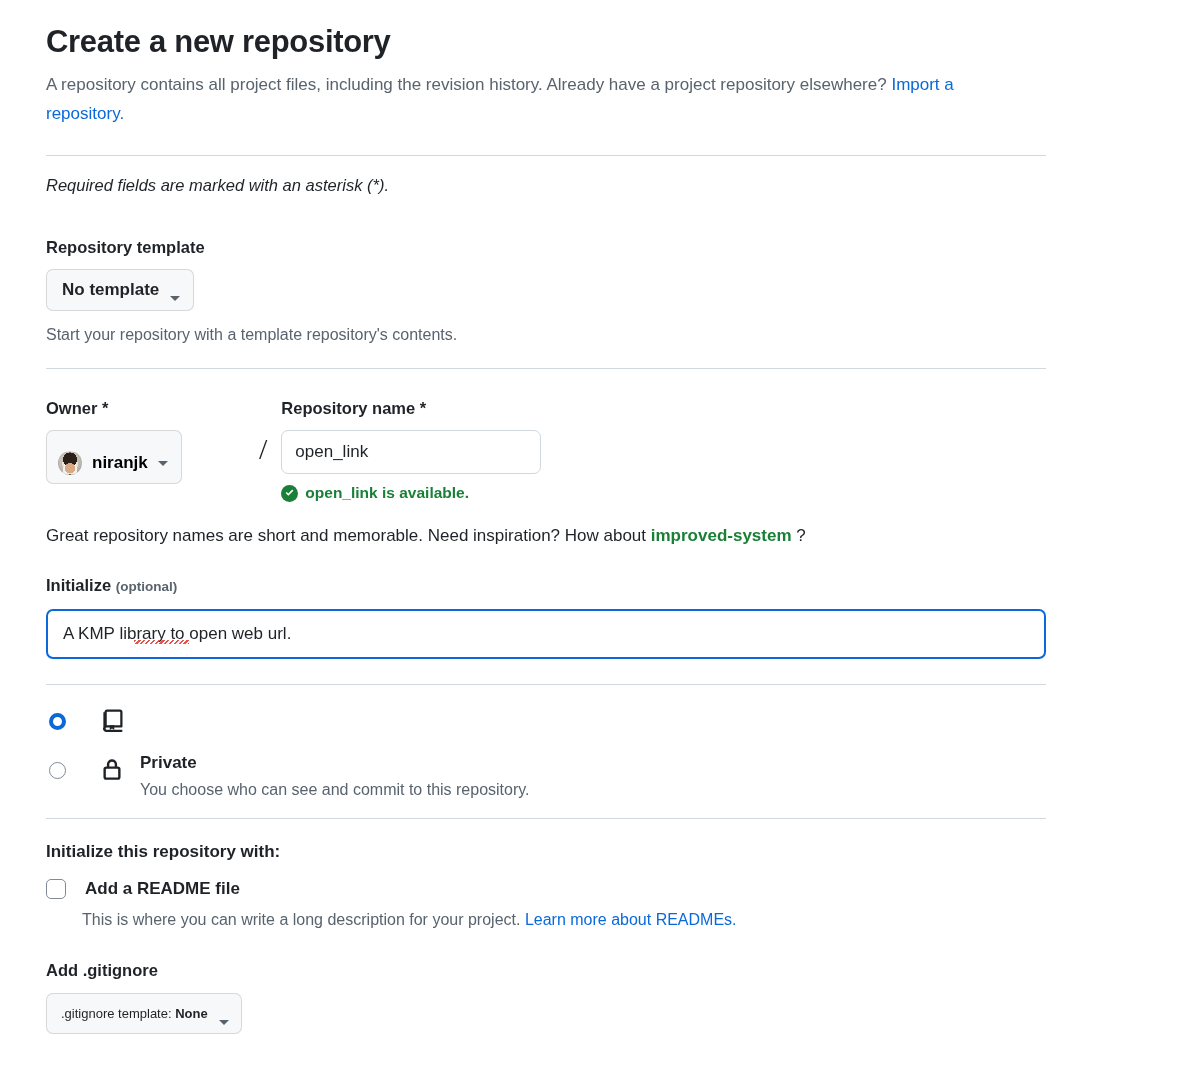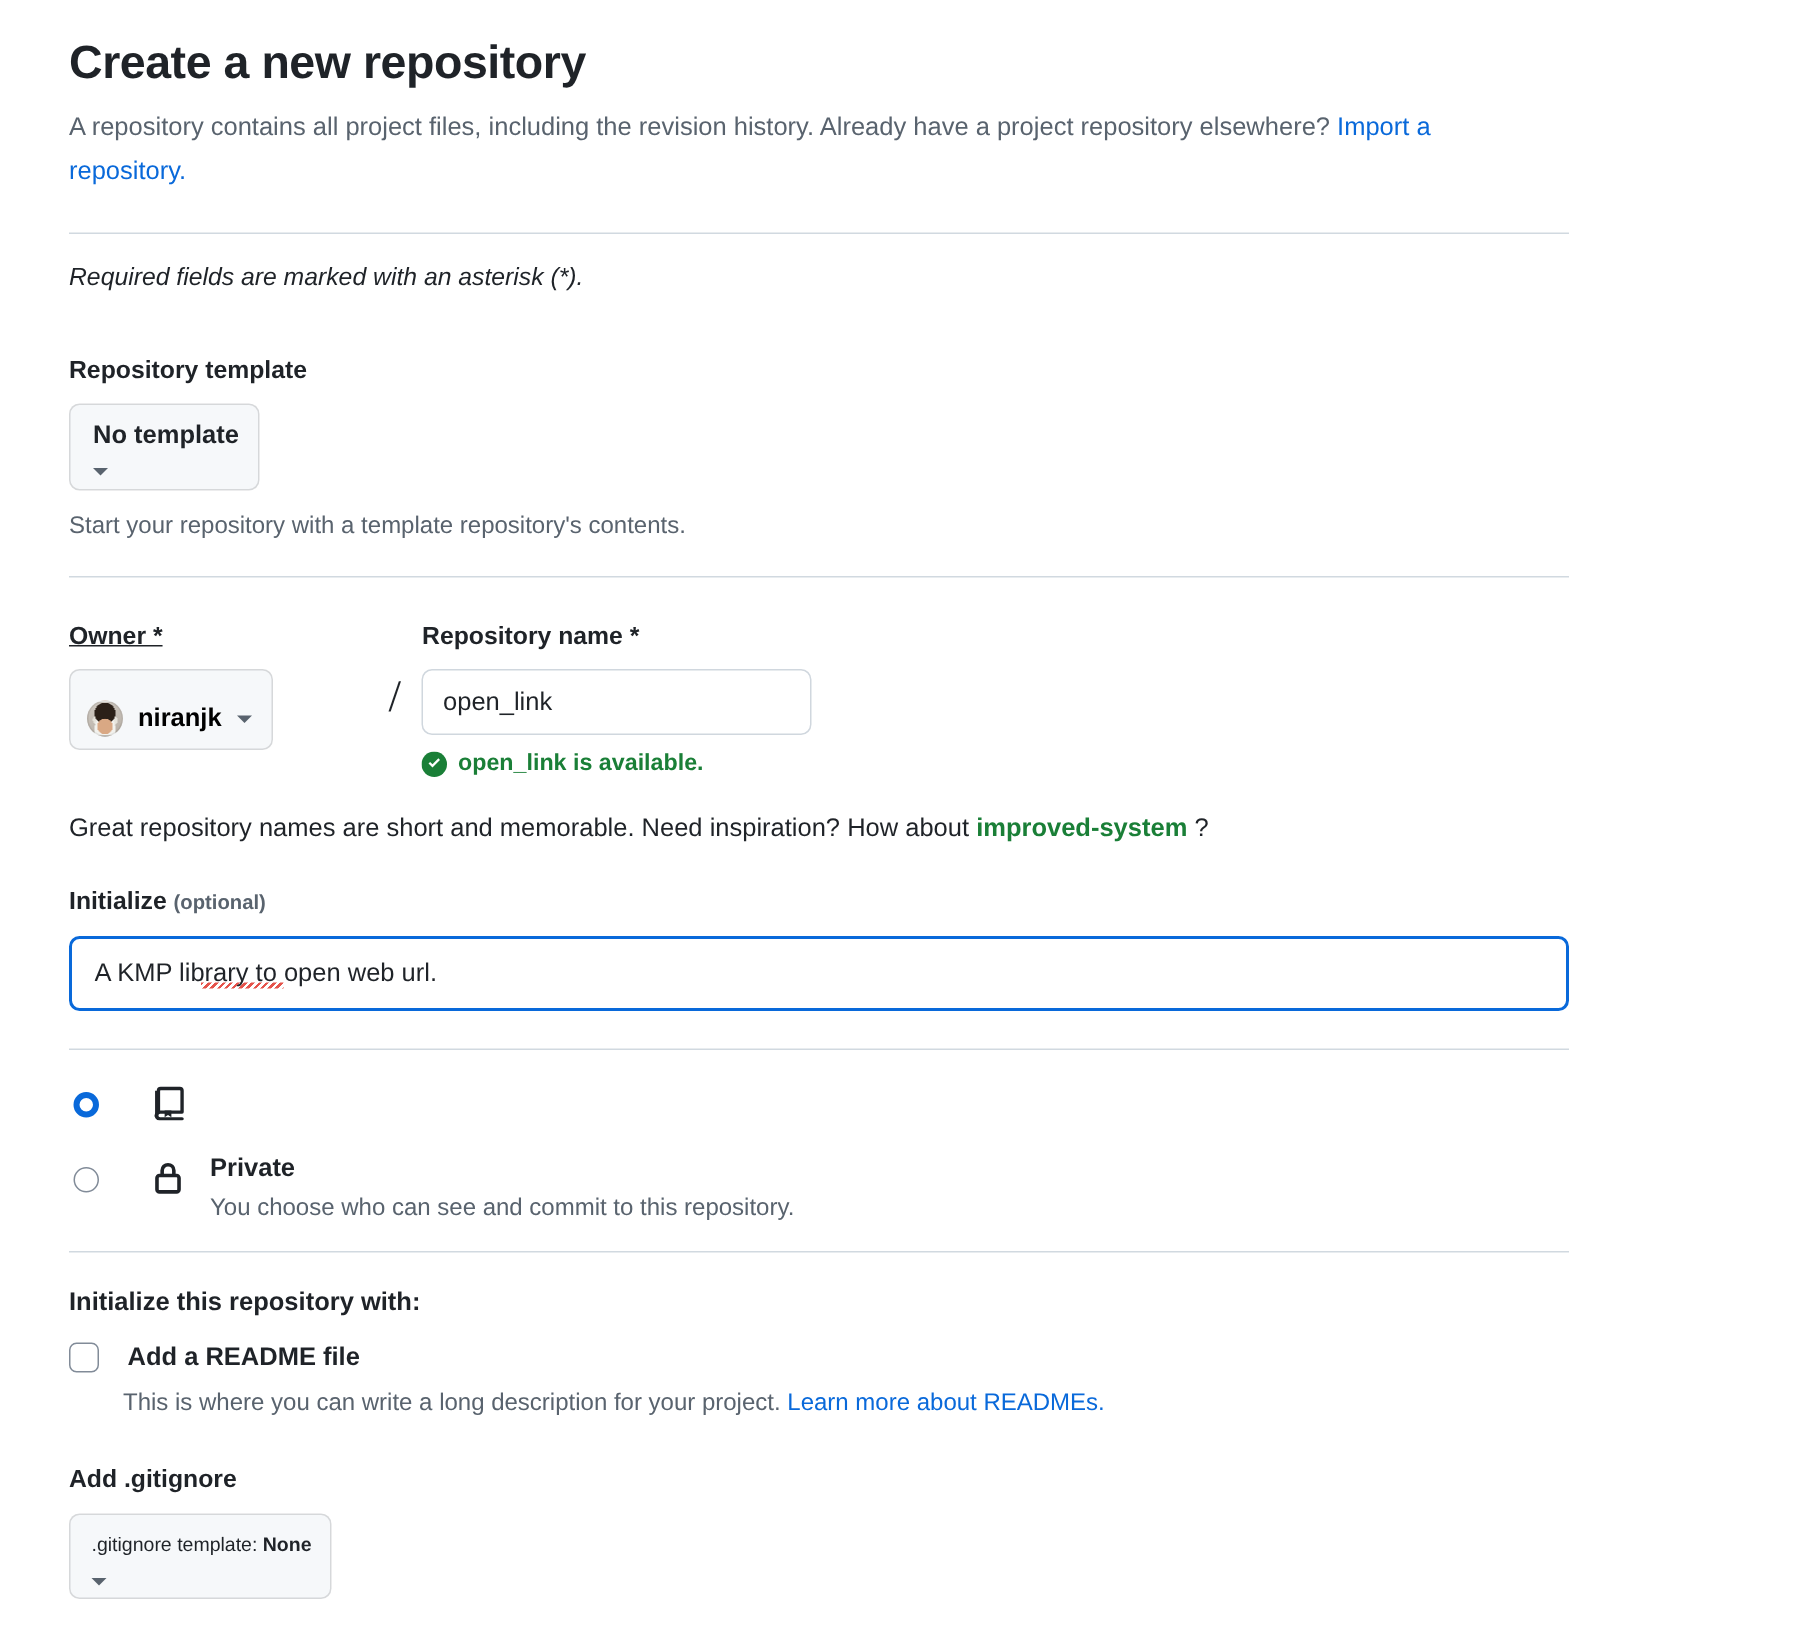--- a/index.html
+++ b/index.html
@@ -77,33 +77,32 @@
   }
   .hint{
     font-size:16px;
     line-height:22px;
     color:var(--muted);
   }
 
   
   .dropdown{
     display:inline-flex;
-    align-items:flex-start;
+    align-items:flex-end;
     gap:11px;
     background:var(--btn-bg);
     border:1px solid rgba(31,35,40,0.15);
     border-radius:7px;
     padding:9px 13px 9px 15px;
     font-size:17px;
     font-weight:600;
     color:var(--fg);
     line-height:22px;
     cursor:pointer;
     white-space:nowrap;
-    flex-direction:column;
   }
   .dropdown.gitignore{
     font-weight:400;
     padding:9px 12px 8px 14px;
     font-size:13px;
   }
   .dropdown.gitignore b{font-weight:700;}
   .caret{
     width:0;height:0;
     border-left:5px solid transparent;
@@ -112,21 +111,21 @@
     display:inline-block;
     flex:none;
   }
 
   
   .owner-row{
     display:flex;
     align-items:flex-start;
     gap:0;
   }
-  .owner-block{width:201px;text-decoration:underline;}
+  .owner-block{width:201px;}
   .owner-btn{
     display:inline-flex;
     align-items:center;
     gap:10px;
     background:var(--btn-bg);
     border:1px solid rgba(31,35,40,0.15);
     border-radius:7px;
     padding:20px 13px 8px 11px;
     font-size:17px;
     font-weight:600;

